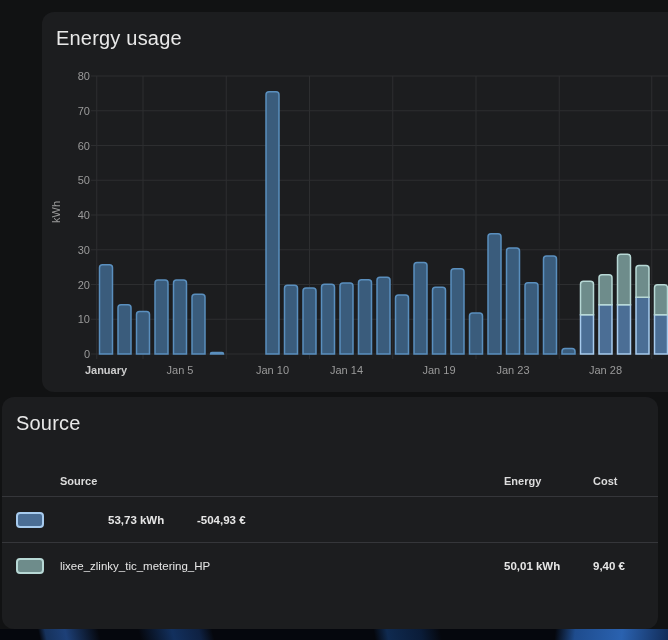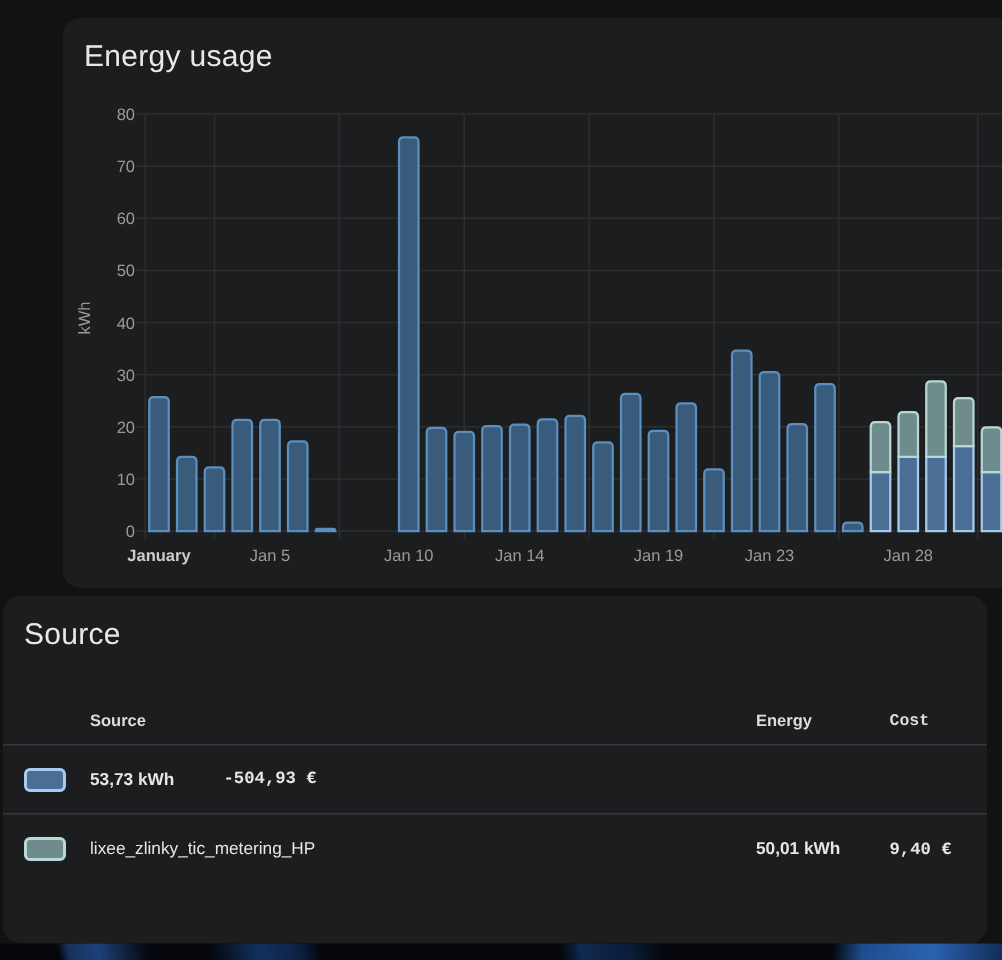--- a/index.html
+++ b/index.html
@@ -43,22 +43,22 @@
   .thead { height:40px; align-items:flex-end; padding-bottom:9px; }
   .swatch-cell { width:44px; flex:0 0 44px; }
   .swatch {
     display:block;
     width:28px; height:16px;
     border-radius:4px;
     border:2px solid transparent;
   }
   .name-cell { flex:1 1 auto; min-width:0; overflow:hidden; white-space:nowrap;
     font-size:11.5px; color:#e6e6e6; }
-  .energy-cell { flex:0 0 89px; font-size:11.5px; font-weight:700; color:#e6e6e6; }
-  .cost-cell { flex:0 0 51px; font-size:11.5px; font-weight:700; color:#e6e6e6; white-space:nowrap;font-family:Liberation Mono, monospace; }
+  .energy-cell { flex:0 0 89px; font-size:11.5px; font-weight:700; color:#e6e6e6;margin-left:48px; }
+  .cost-cell { flex:0 0 51px; font-size:11.5px; font-weight:700; color:#e6e6e6; white-space:nowrap; }
   .thead .name-cell, .thead .energy-cell, .thead .cost-cell {
     font-size:11px; font-weight:700; color:#dcdcdc;
   }
   .divider { border-bottom:1px solid #35363a; }
 
   
   #wallpaper {
     position:absolute; left:0; bottom:0; width:668px; height:11px;
     background-color:#05070d;
     background-image:

